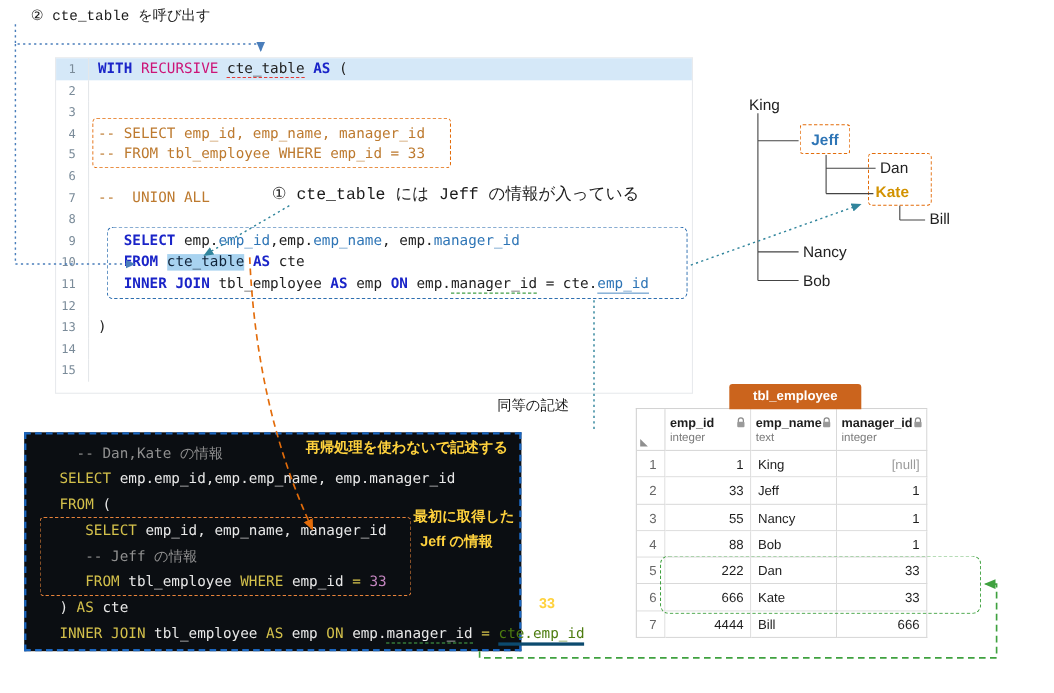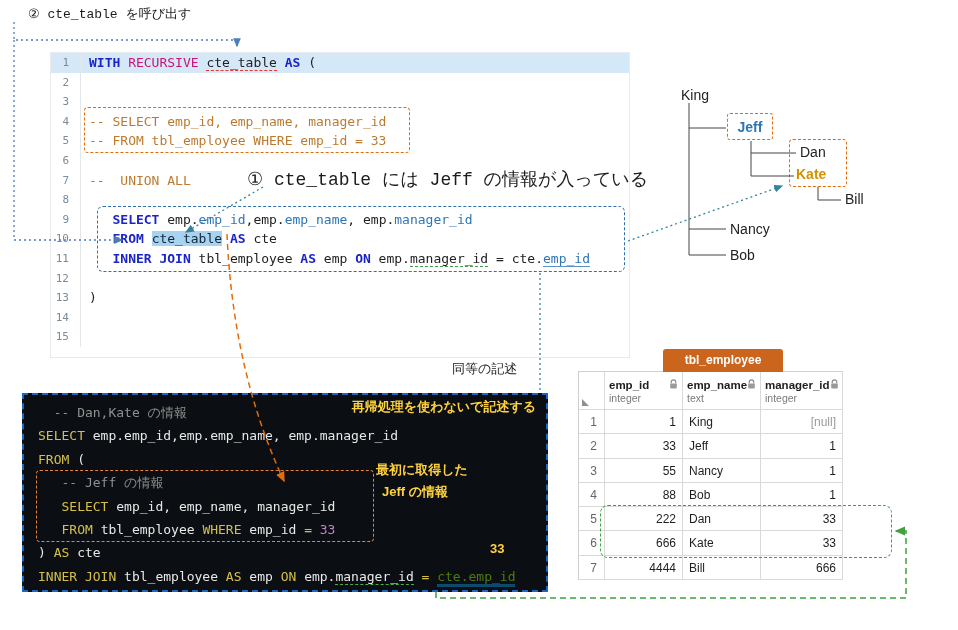--- a/index.html
+++ b/index.html
@@ -2,21 +2,21 @@
 <html><head>
 <meta charset="utf-8">
 <style>
   html,body{margin:0;padding:0;background:#fff;}
   #canvas{position:relative;width:958px;height:630px;background:#ffffff;overflow:hidden;
           font-family:"Liberation Sans",sans-serif;}
 
   
   .ann{position:absolute;color:#1c1c1c;z-index:30;white-space:nowrap;font-family:Liberation Mono, monospace;}
   .step2{left:28px;top:5px;font-size:13px;}
-  .step1{left:247px;top:167px;font-size:18px;}
+  .step1{left:247px;top:167px;font-size:15px;}
   .equiv{left:452px;top:360px;font-size:13px;}
   .bottom-note{left:622px;top:602px;font-size:12.5px;font-weight:bold;color:#2f9e32;}
 
   
   .editor{position:absolute;left:50px;top:52px;width:580px;height:306px;background:#fff;
           border:1px solid #e8eaed;z-index:10;box-sizing:border-box;
           font-family:"DejaVu Sans Mono","Liberation Mono",monospace;font-size:13px;}
   .ed-row{display:flex;height:19.6px;line-height:19.6px;white-space:pre;}
   .ed-row.hl{background:#d5e8f8;}
   .ln{flex:0 0 30px;text-align:right;padding-right:11px;box-sizing:border-box;color:#7a8b99;
@@ -27,23 +27,23 @@
   .tk-rec{color:#cc1477;font-weight:normal;}
   .tk-com{color:#bd7a2f;}
   .tk-pl{color:#222;}
   .tk-col{color:#2e75b6;}
   .tk-sel{background:#a8d3f0;color:#10243a;}
   .tk-err{color:#222;border-bottom:1px dashed #e53935;}
   .tk-grn{color:#222;border-bottom:1px dashed #43a047;}
   .tk-lnk{color:#2e75b6;border-bottom:1px solid #5b94c9;}
 
   
-  .dark-editor{position:absolute;left:22px;top:393px;width:526px;height:199px;background:#0b0e12;
+  .dark-editor{position:absolute;left:22px;top:393px;width:452px;height:199px;background:#0b0e12;
                border:2px dashed #1a66c0;box-sizing:border-box;z-index:10;
-               font-family:"DejaVu Sans Mono","Liberation Mono",monospace;font-size:13px;}
+               font-family:"DejaVu Sans Mono","Liberation Mono",monospace;font-size:13px;padding-left:16px;}
   .dk-wrap{padding-top:6px;}
   .dk-row{height:23.4px;line-height:23.4px;white-space:pre;padding-left:14px;}
   .tk-dkw{color:#d3c04b;}
   .tk-dcom{color:#909090;}
   .tk-did{color:#e8e8e8;}
   .tk-dnum{color:#c586c0;}
   .tk-dgrn{color:#e8e8e8;border-bottom:1px dashed #4cae4c;}
   .tk-dlnk{color:#4d7c0f;border-bottom:3px solid #0c4a6e;}
   .y-note{position:absolute;color:#ffd23d;font-weight:bold;font-size:13px;
           font-family:"Liberation Sans",sans-serif;white-space:nowrap;}
@@ -130,22 +130,22 @@
   </div>
 
   <div class="box comment-box"></div>
   <div class="box recursive-box"></div>
 
   <div class="dark-editor">
     <div class="dk-wrap">
         <div class="dk-row"><span class="tk-dcom">  -- Dan,Kate の情報</span></div>
         <div class="dk-row"><span class="tk-dkw">SELECT </span><span class="tk-did">emp.emp_id,emp.emp_name, emp.manager_id</span></div>
         <div class="dk-row"><span class="tk-dkw">FROM </span><span class="tk-did">(</span></div>
+        <div class="dk-row"><span class="tk-did">   </span><span class="tk-dkw">SELECT </span><span class="tk-did">emp_id, emp_name, manager_id</span></div>
         <div class="dk-row"><span class="tk-dcom">   -- Jeff の情報</span></div>
-        <div class="dk-row"><span class="tk-did">   </span><span class="tk-dkw">SELECT </span><span class="tk-did">emp_id, emp_name, manager_id</span></div>
         <div class="dk-row"><span class="tk-did">   </span><span class="tk-dkw">FROM </span><span class="tk-did">tbl_employee </span><span class="tk-dkw">WHERE </span><span class="tk-did">emp_id </span><span class="tk-dkw">= </span><span class="tk-dnum">33</span></div>
         <div class="dk-row"><span class="tk-did">) </span><span class="tk-dkw">AS </span><span class="tk-did">cte</span></div>
         <div class="dk-row"><span class="tk-dkw">INNER JOIN </span><span class="tk-did">tbl_employee </span><span class="tk-dkw">AS </span><span class="tk-did">emp </span><span class="tk-dkw">ON </span><span class="tk-did">emp.</span><span class="tk-dgrn">manager_id</span><span class="tk-did"> </span><span class="tk-dkw">= </span><span class="tk-dlnk">cte.emp_id</span></div>
       </div>
     <div class="y-note no-rec">再帰処理を使わないで記述する</div>
     <div class="y-note ff1">最初に取得した</div>
     <div class="y-note ff2">Jeff の情報</div>
     <div class="y-note v33">33</div>
   </div>
   <div class="box subquery-box"></div>

